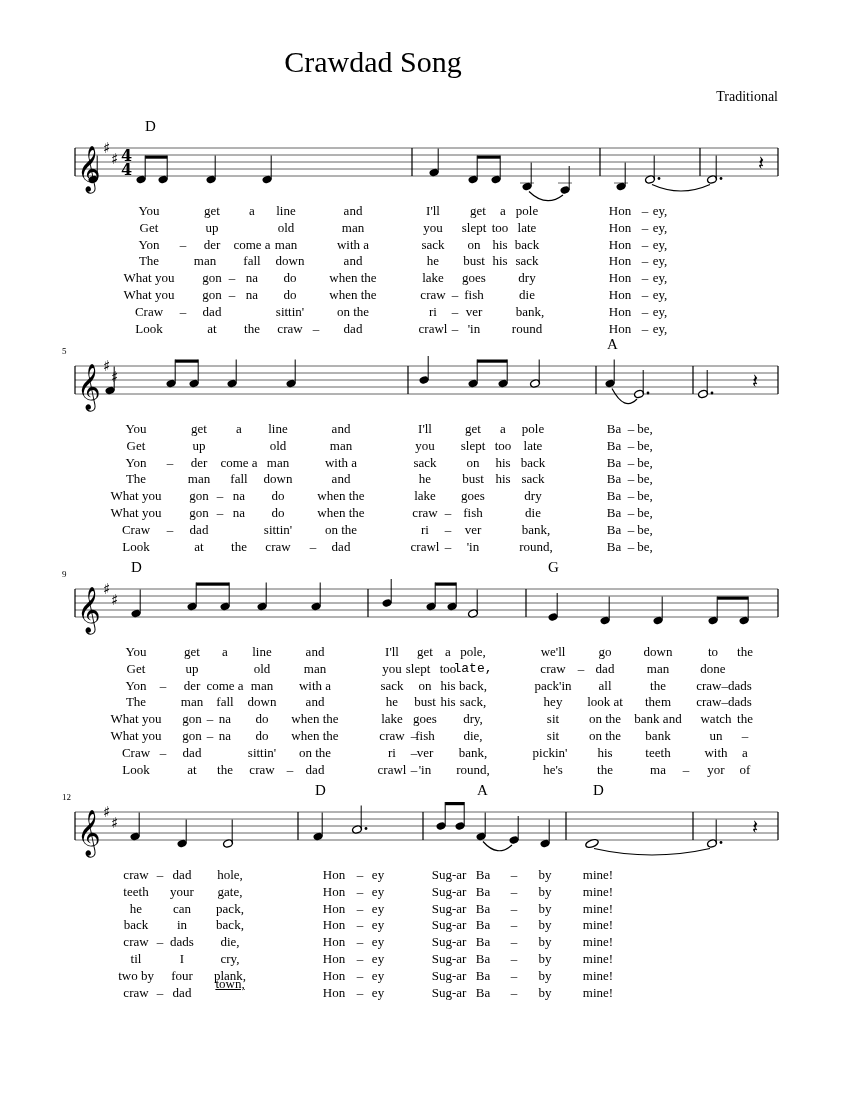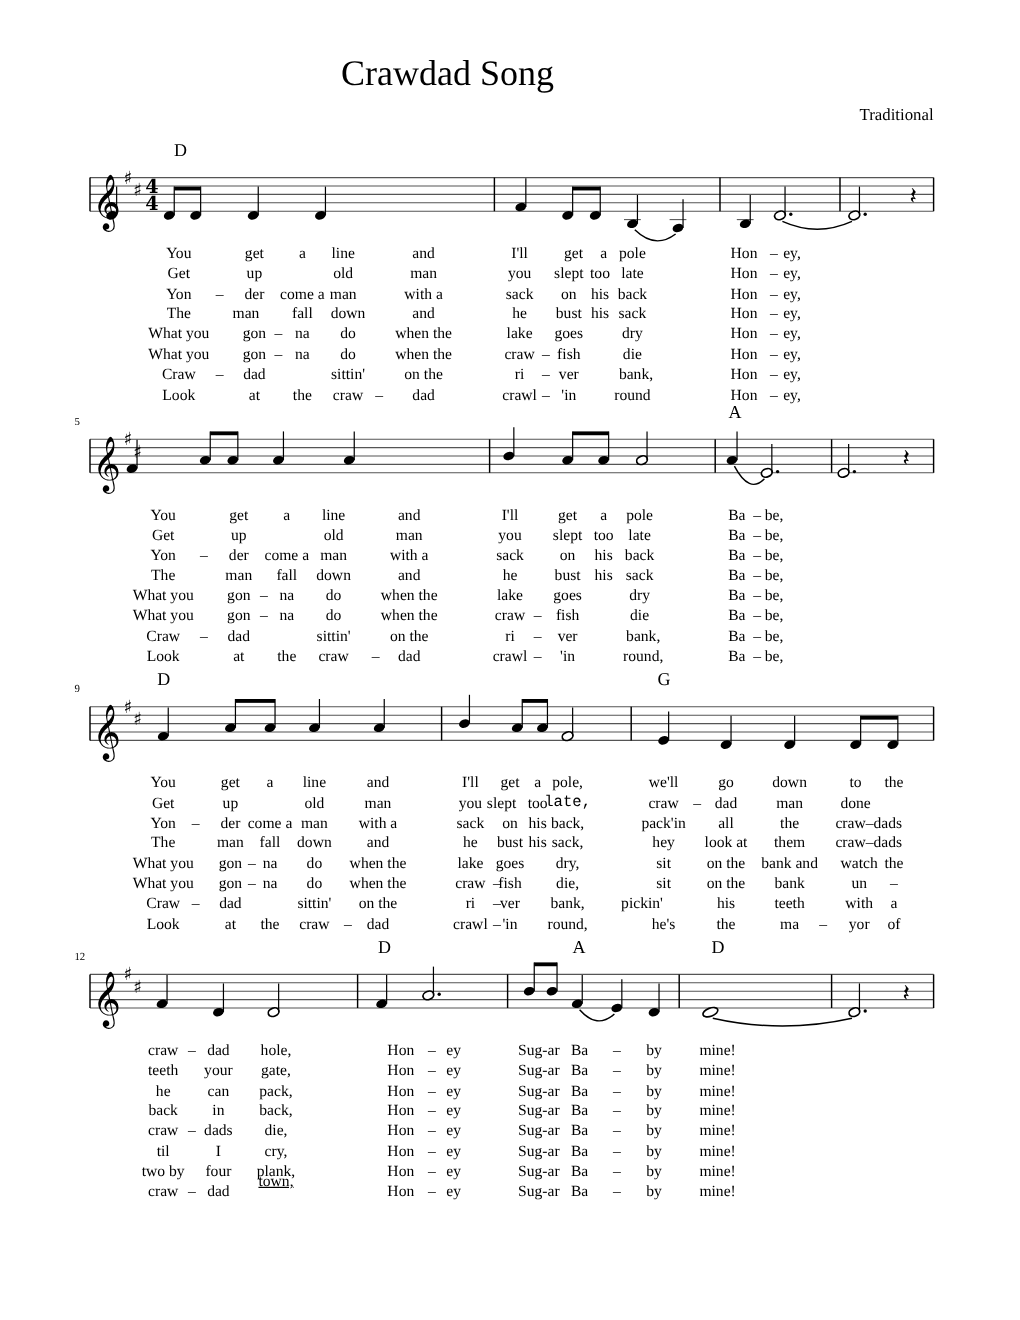--- a/index.html
+++ b/index.html
@@ -460,21 +460,21 @@
     <div class="lyric" style="left: 745px; top: 140px;">–</div>
     <div class="lyric" style="left: 136px; top: 156.8px;">Craw</div>
     <div class="lyric" style="left: 163px; top: 156.8px;">–</div>
     <div class="lyric" style="left: 192px; top: 156.8px;">dad</div>
     <div class="lyric" style="left: 262px; top: 156.8px;">sittin'</div>
     <div class="lyric" style="left: 315px; top: 156.8px;">on the</div>
     <div class="lyric" style="left: 392px; top: 156.8px;">ri</div>
     <div class="lyric" style="left: 414px; top: 156.8px;">–</div>
     <div class="lyric" style="left: 425px; top: 156.8px;">ver</div>
     <div class="lyric" style="left: 473px; top: 156.8px;">bank,</div>
-    <div class="lyric" style="left: 535px; top: 156.8px;">pickin'</div>
+    <div class="lyric" style="left: 550px; top: 156.8px;">pickin'</div>
     <div class="lyric" style="left: 605px; top: 156.8px;">his</div>
     <div class="lyric" style="left: 658px; top: 156.8px;">teeth</div>
     <div class="lyric" style="left: 716px; top: 156.8px;">with</div>
     <div class="lyric" style="left: 745px; top: 156.8px;">a</div>
     <div class="lyric" style="left: 136px; top: 173.6px;">Look</div>
     <div class="lyric" style="left: 192px; top: 173.6px;">at</div>
     <div class="lyric" style="left: 225px; top: 173.6px;">the</div>
     <div class="lyric" style="left: 262px; top: 173.6px;">craw</div>
     <div class="lyric" style="left: 290px; top: 173.6px;">–</div>
     <div class="lyric" style="left: 315px; top: 173.6px;">dad</div>

